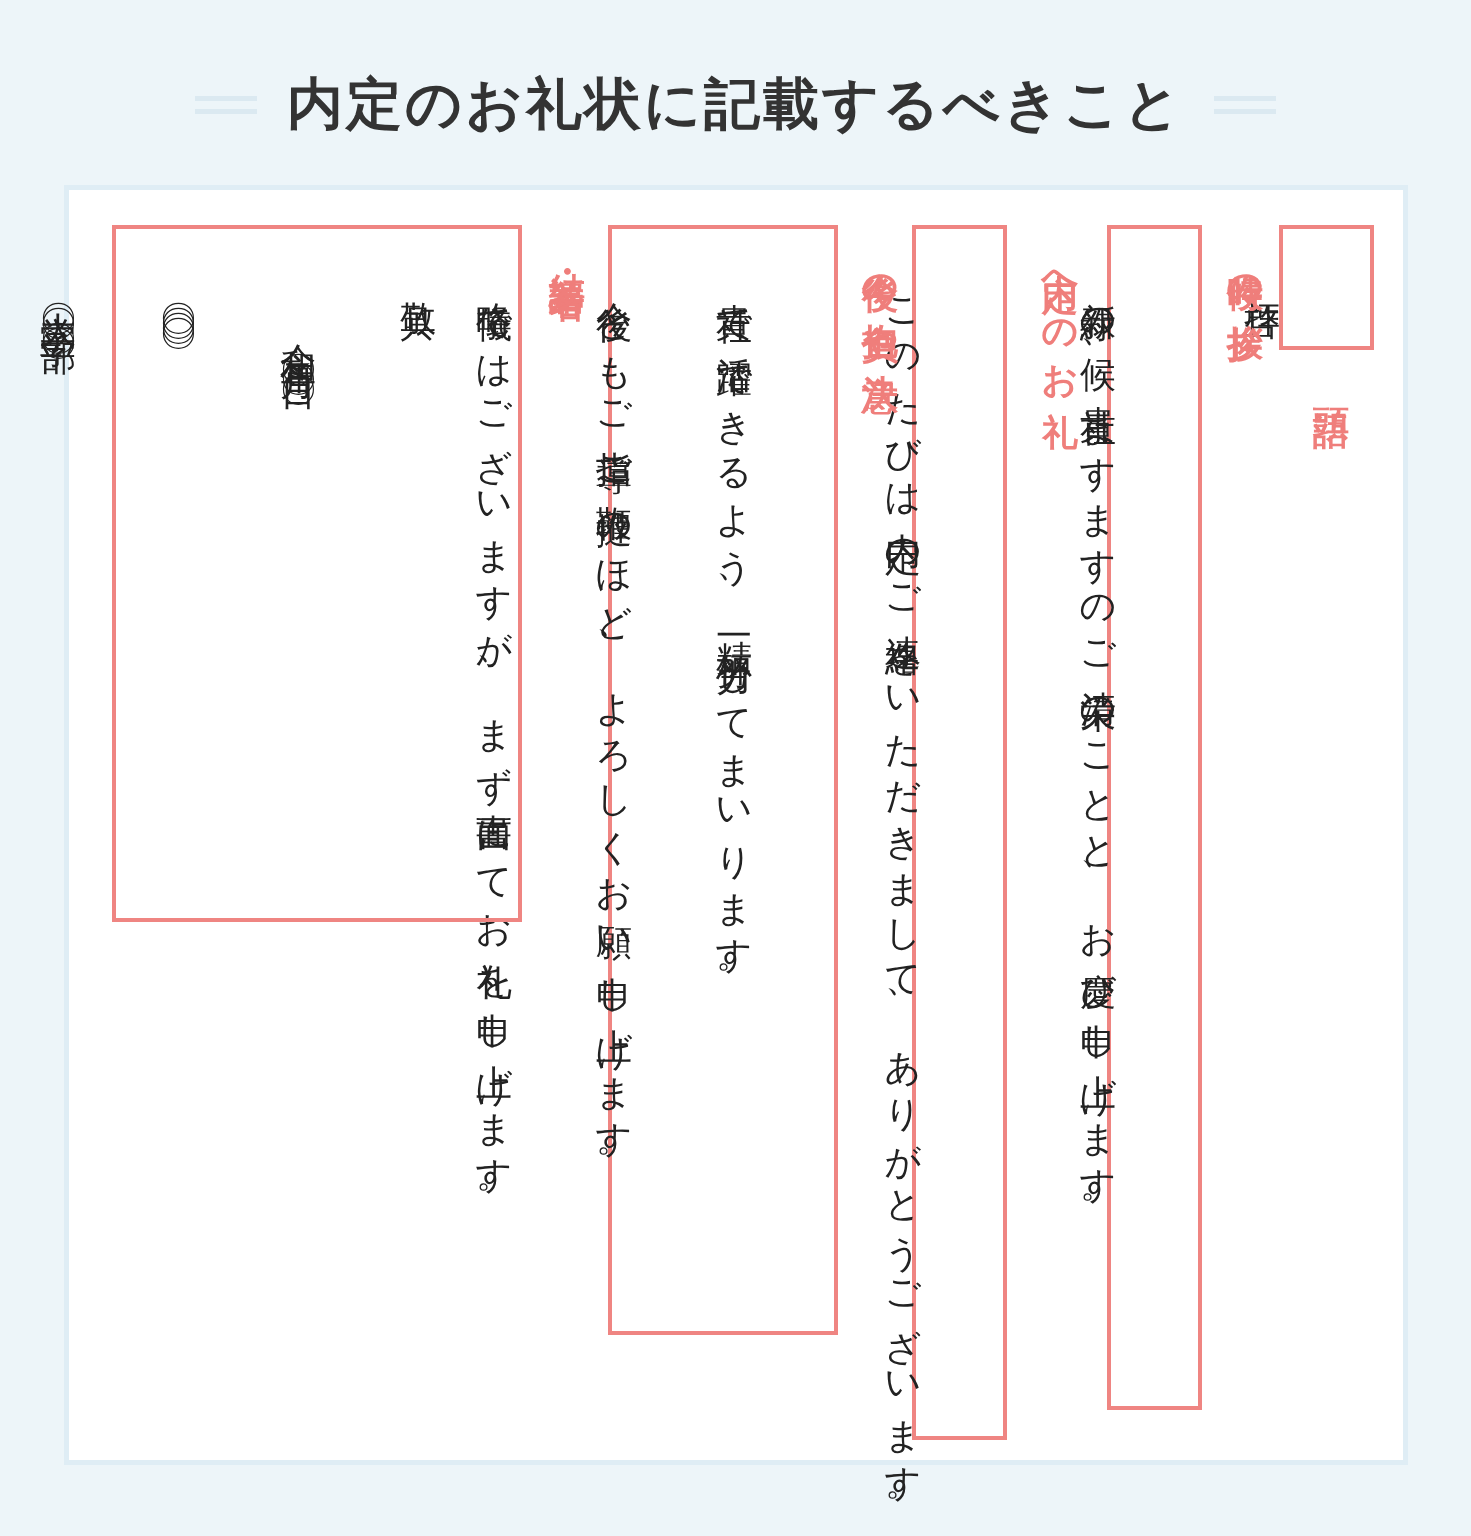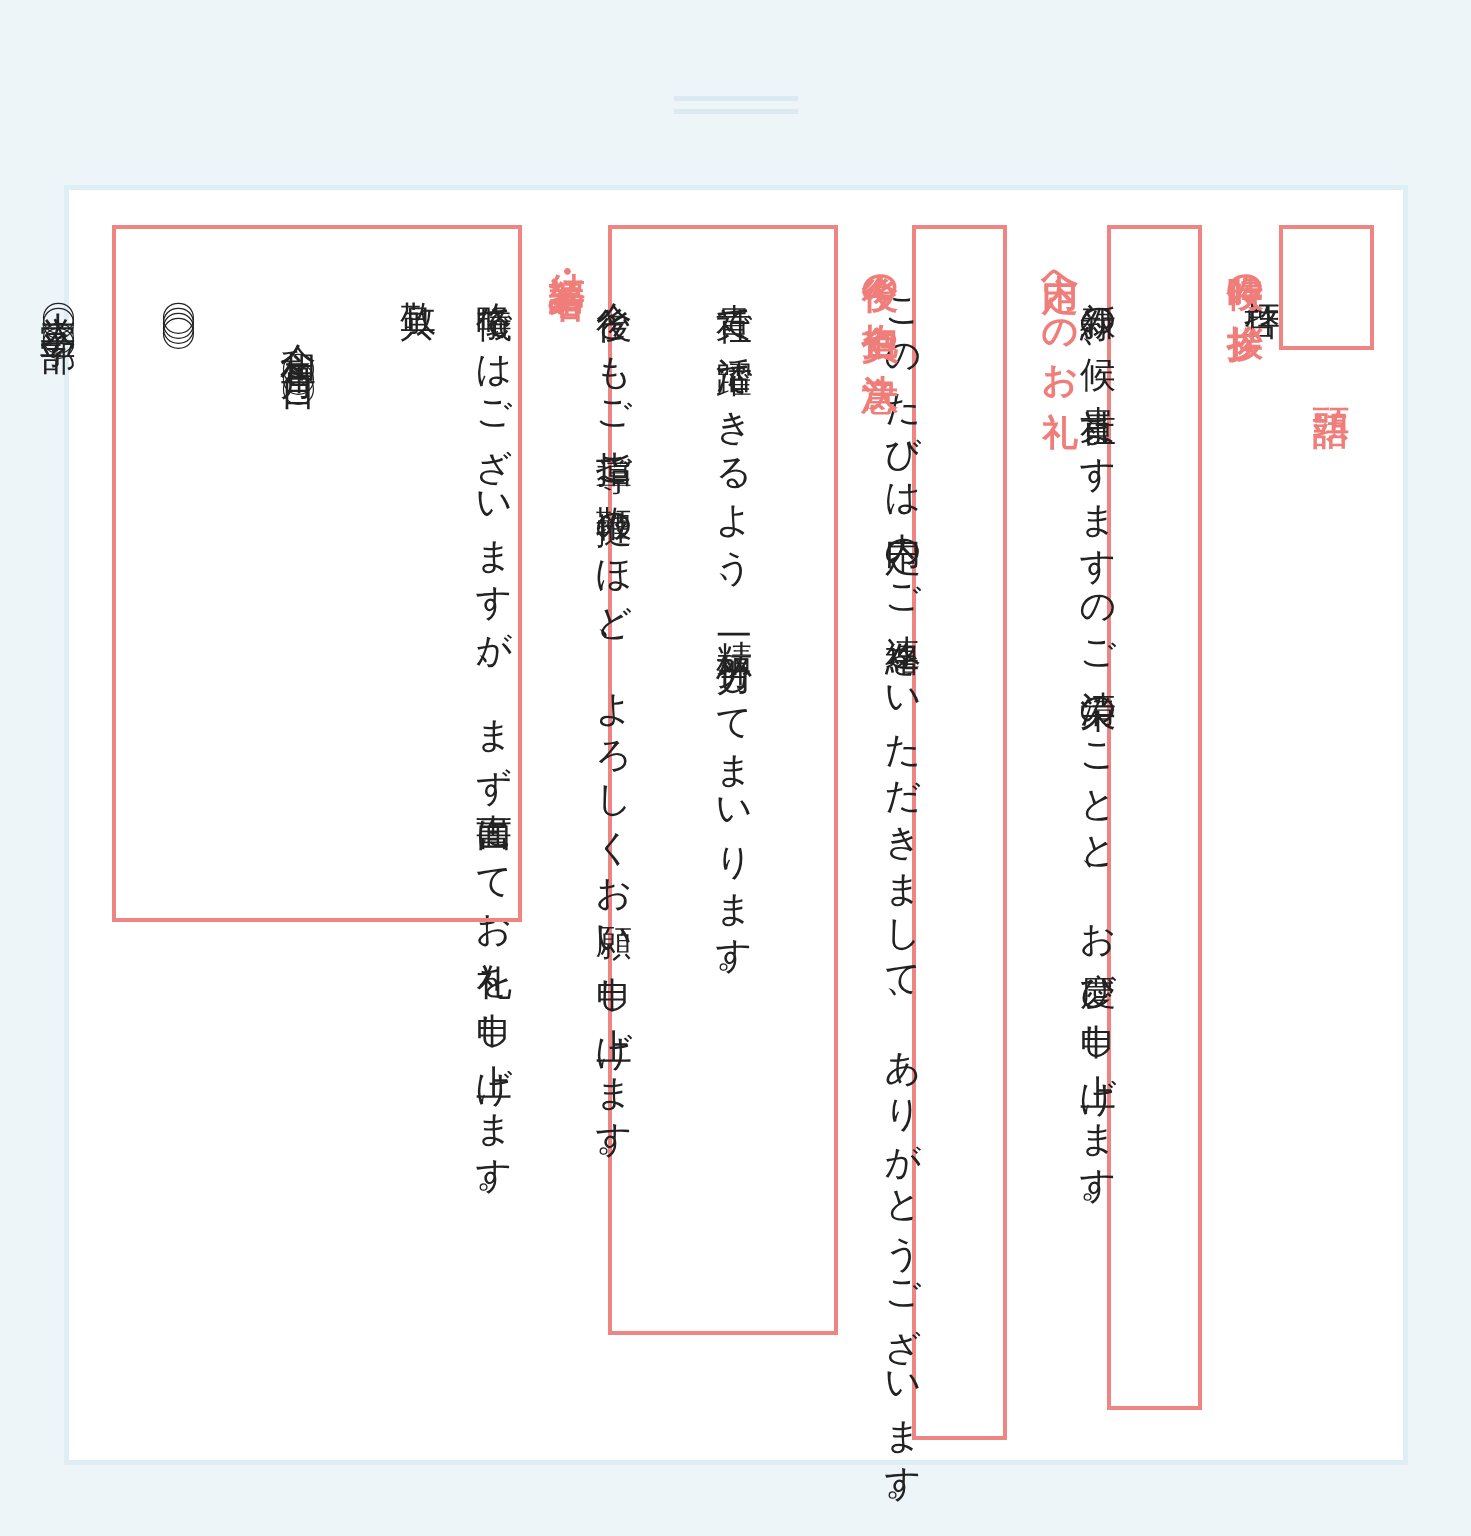--- a/index.html
+++ b/index.html
@@ -43,20 +43,21 @@
   }
 </style>
 </head>
 <body>
 
 <div class="title-wrap">
   <div class="deco">
       <span></span>
       <span></span>
     </div>
+  <h1 class="title">内定のお礼状に記載するべきこと</h1>
   <div class="deco">
       <span></span>
       <span></span>
     </div>
 </div>
 
 <div class="paper"></div>
 
 <div class="vbox" style="left:1279px; top:225px; width:95px; height:125px; padding:18px 18px; letter-spacing:2px;">
   <span>拝啓</span>

